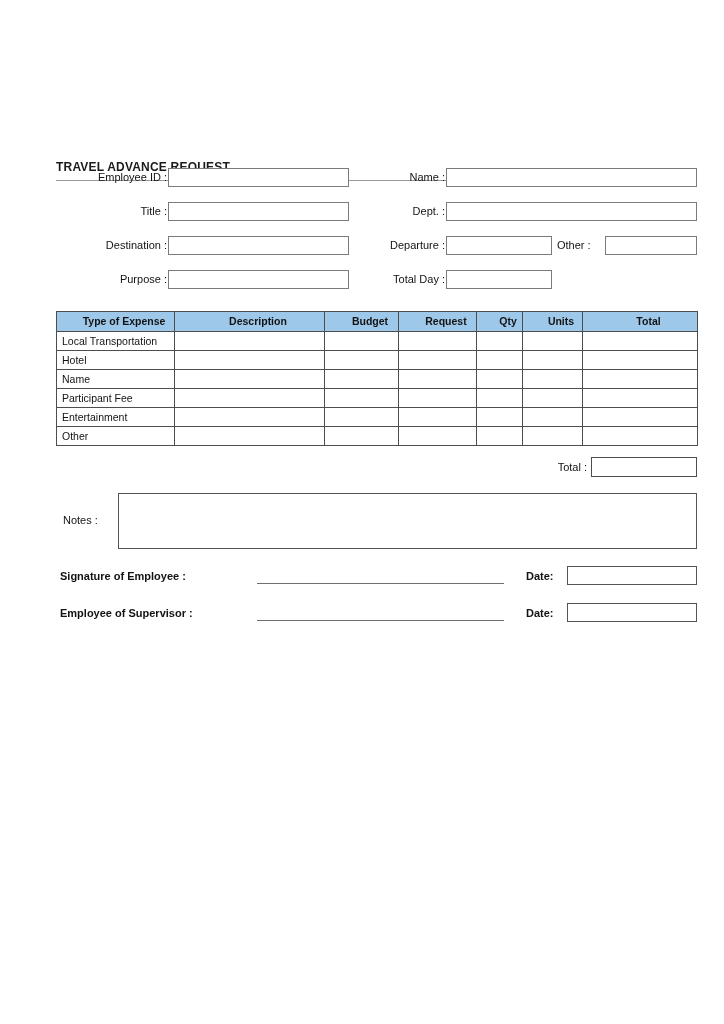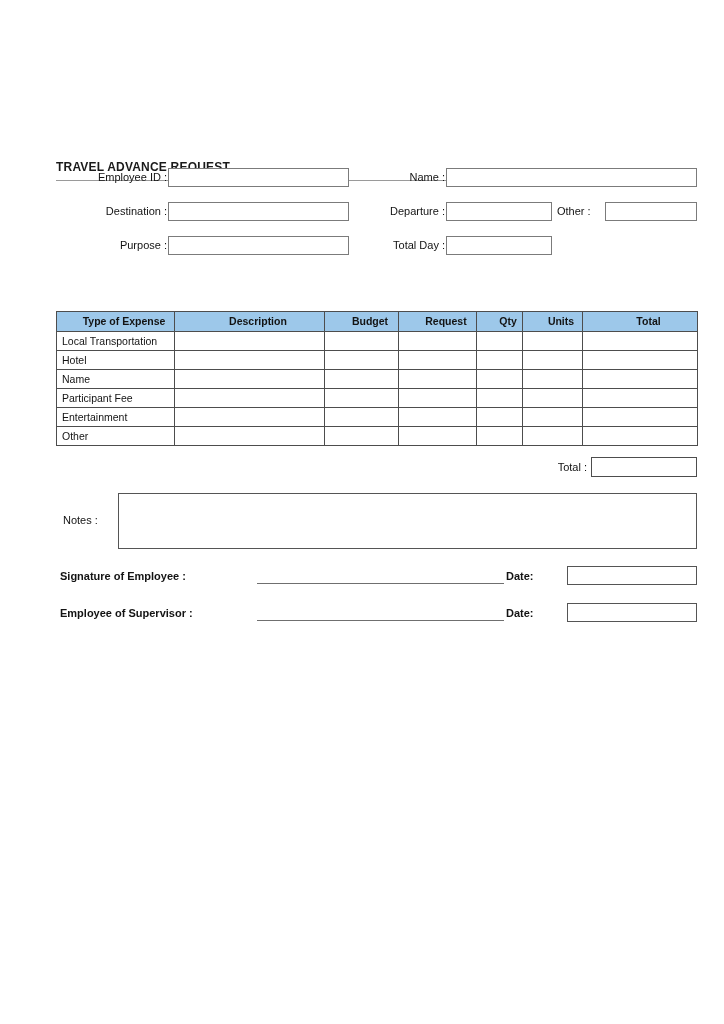--- a/index.html
+++ b/index.html
@@ -212,21 +212,21 @@
   .sig-line {
     position: absolute;
     left: 201px;
     top: 17px;
     width: 247px;
     border-bottom: 1.3px solid #6f6f6f;
     height: 0;
   }
   .date-label {
     position: absolute;
-    left: 450px;
+    left: 470px;
     top: 2px;
     font-size: 11px;
     font-weight: bold;
     line-height: 17px;
     color: #131313;
     white-space: nowrap;
   }
   .date-box {
     position: absolute;
     left: 511px;
@@ -255,20 +255,26 @@
 
   <div class="form-area">
 
     <div class="form-row">
       <span class="fld-label lbl-left">Employee ID :</span>
       <input class="fld-box box-left" type="text" value="" placeholder="" style="">
       <span class="fld-label lbl-right-wide">Name :</span>
       <input class="fld-box box-right-wide" type="text" value="" style="">
     </div>
 
+    <div class="form-row">
+      <span class="fld-label lbl-left">Title :</span>
+      <input class="fld-box box-left" type="text" value="" style="">
+      <span class="fld-label lbl-right-wide">Dept. :</span>
+      <input class="fld-box box-right-wide" type="text" value="" style="">
+    </div>
 
     <div class="form-row">
       <span class="fld-label lbl-left">Destination :</span>
       <input class="fld-box box-left" type="text" value="" style="">
       <span class="fld-label lbl-right-wide">Departure :</span>
       <input class="fld-box box-right-short" type="text" value="" style="">
       <span class="fld-label lbl-return">Other :</span>
       <input class="fld-box box-return" type="text" value="" style="">
     </div>
 

